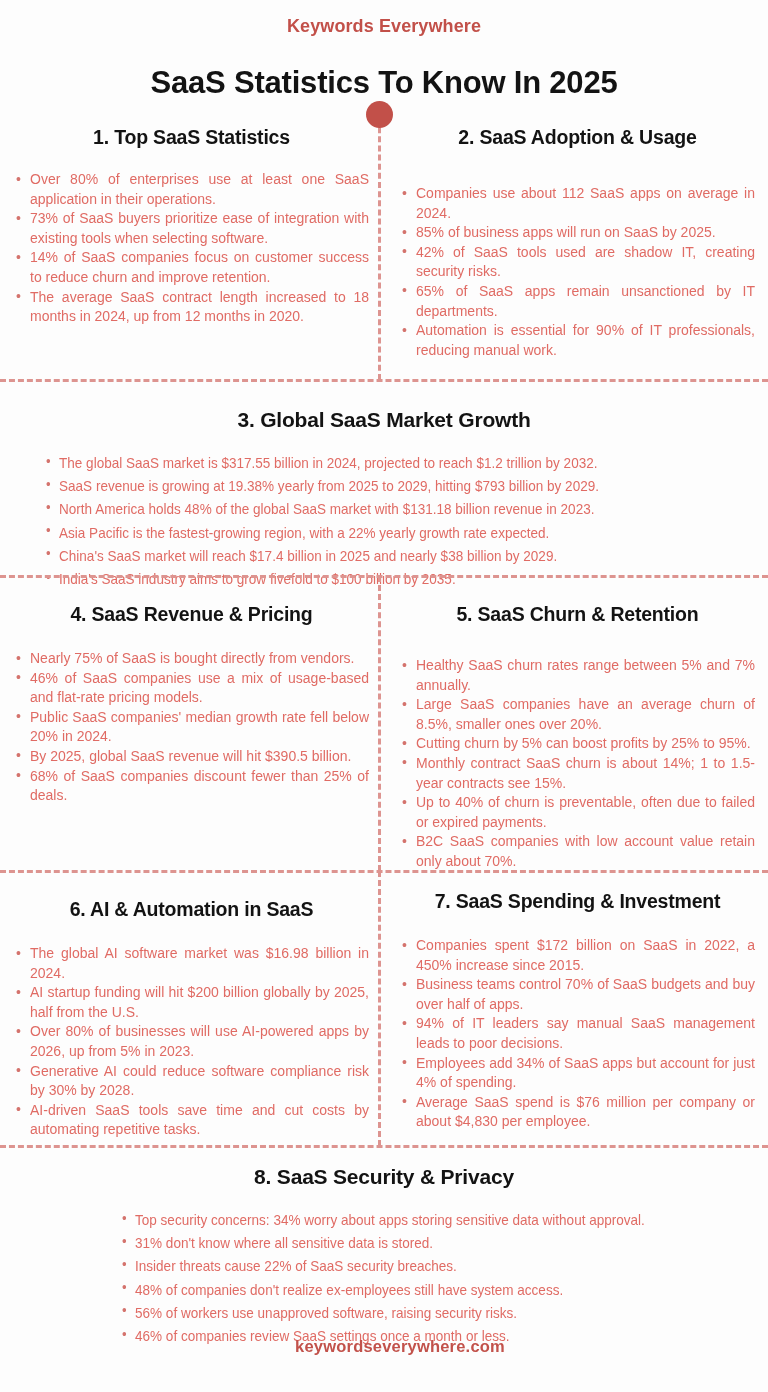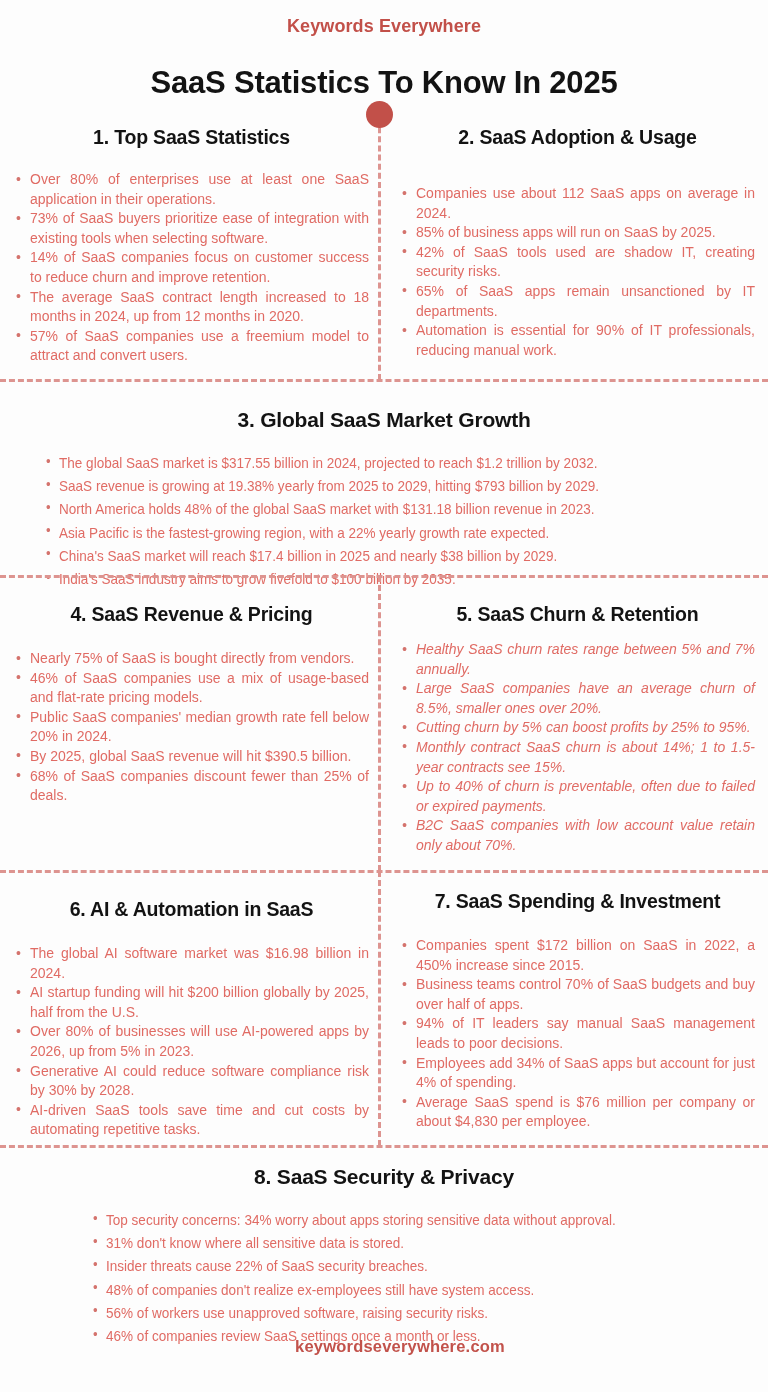--- a/index.html
+++ b/index.html
@@ -158,21 +158,20 @@
   <div class="vrule" style="top:576px; height:295px;"></div>
   <div class="vrule" style="top:871px; height:275px;"></div>
 
   <div class="section" style="left:14px; top:126px; width:355px;">
     <div class="sec-title">1.  Top SaaS Statistics</div>
     <ul class="stats" style="margin-top:21px;">
       <li>Over 80% of enterprises use at least one SaaS application in their operations.</li>
       <li>73% of SaaS buyers prioritize ease of integration with existing tools when selecting software.</li>
       <li>14% of SaaS companies focus on customer success to reduce churn and improve retention.</li>
       <li>The average SaaS contract length increased to 18 months in 2024, up from 12 months in 2020.</li>
-      <li>57% of SaaS companies use a freemium model to attract and convert users.</li>
     </ul>
   </div>
 
   <div class="section" style="left:400px; top:126px; width:355px;">
     <div class="sec-title">2. SaaS Adoption &amp; Usage</div>
     <ul class="stats" style="margin-top:35px;">
       <li>Companies use about 112 SaaS apps on average in 2024.</li>
       <li>85% of business apps will run on SaaS by 2025.</li>
       <li>42% of SaaS tools used are shadow IT, creating security risks.</li>
       <li>65% of SaaS apps remain unsanctioned by IT departments.</li>
@@ -198,21 +197,21 @@
       <li>Nearly 75% of SaaS is bought directly from vendors.</li>
       <li>46% of SaaS companies use a mix of usage-based and flat-rate pricing models.</li>
       <li>Public SaaS companies' median growth rate fell below 20% in 2024.</li>
       <li>By 2025, global SaaS revenue will hit $390.5 billion.</li>
       <li>68% of SaaS companies discount fewer than 25% of deals.</li>
     </ul>
   </div>
 
   <div class="section" style="left:400px; top:603px; width:355px;">
     <div class="sec-title">5. SaaS Churn &amp; Retention</div>
-    <ul class="stats" style="margin-top:14px;font-style:italic;">
+    <ul class="stats" style="margin-top:30px;">
       <li>Healthy SaaS churn rates range between 5% and 7% annually.</li>
       <li>Large SaaS companies have an average churn of 8.5%, smaller ones over 20%.</li>
       <li>Cutting churn by 5% can boost profits by 25% to 95%.</li>
       <li>Monthly contract SaaS churn is about 14%; 1 to 1.5-year contracts see 15%.</li>
       <li>Up to 40% of churn is preventable, often due to failed or expired payments.</li>
       <li>B2C SaaS companies with low account value retain only about 70%.</li>
     </ul>
   </div>
 
   <div class="section" style="left:14px; top:890px; width:355px;margin-top:8px;">
@@ -232,21 +231,21 @@
       <li>Companies spent $172 billion on SaaS in 2022, a 450% increase since 2015.</li>
       <li>Business teams control 70% of SaaS budgets and buy over half of apps.</li>
       <li>94% of IT leaders say manual SaaS management leads to poor decisions.</li>
       <li>Employees add 34% of SaaS apps but account for just 4% of spending.</li>
       <li>Average SaaS spend is $76 million per company or about $4,830 per employee.</li>
     </ul>
   </div>
 
   <div class="section" style="left:0px; top:1165px; width:768px;">
     <div class="sec-title wide">8. SaaS Security &amp; Privacy</div>
-    <ul class="stats wide" style="margin-top:20px; padding-left:91px;">
+    <ul class="stats wide" style="margin-top:20px; padding-left:120px;">
       <li>Top security concerns: 34% worry about apps storing sensitive data without approval.</li>
       <li>31% don't know where all sensitive data is stored.</li>
       <li>Insider threats cause 22% of SaaS security breaches.</li>
       <li>48% of companies don't realize ex-employees still have system access.</li>
       <li>56% of workers use unapproved software, raising security risks.</li>
       <li>46% of companies review SaaS settings once a month or less.</li>
     </ul>
   </div>
 
   <div class="footer" style="top:1337px;">keywordseverywhere.com</div>

